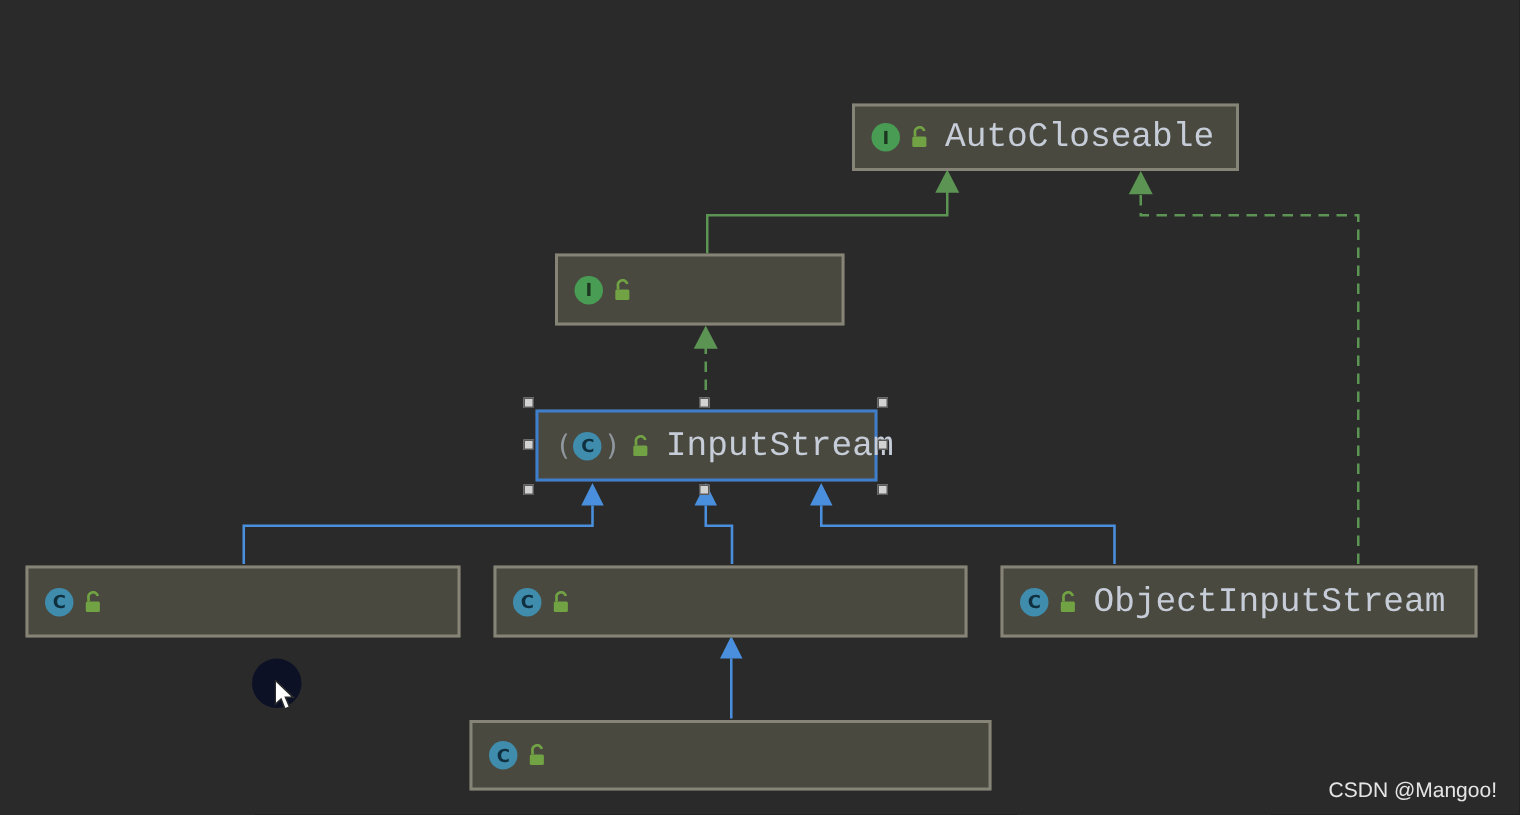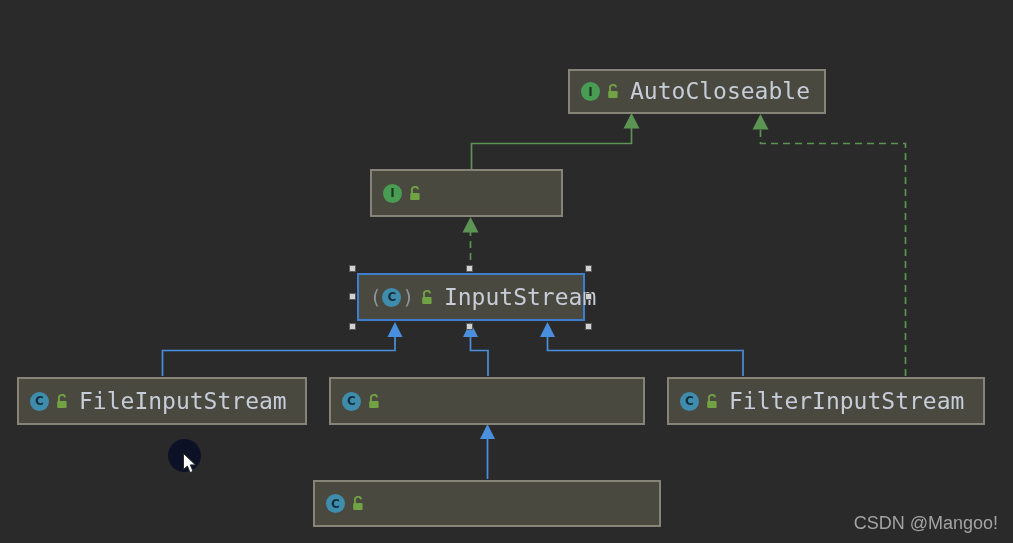--- a/index.html
+++ b/index.html
@@ -21,33 +21,33 @@
     width:19px; height:19px; border-radius:50%;
     display:flex; align-items:center; justify-content:center;
     font-size:12px; font-weight:bold; flex:none;
     font-family:"DejaVu Sans", sans-serif;
   }
   .icon.iface { background:#499c54; color:#1c3620; }
   .icon.cls   { background:#3f8cac; color:#10303f; }
   .abs { display:flex; align-items:center; gap:1px; }
   .paren { color:#8f969d; font-size:19px; line-height:19px; }
   .lock { flex:none; margin-right:2px; }
-  .label { line-height:1; }
+  .label { line-height:1;font-family:Liberation Mono, monospace; }
   .handle {
     position:absolute; z-index:4; width:7px; height:7px;
     background:#d2d2d2; border:1px solid #5a5a5a; box-sizing:border-box;
   }
   .click-dot {
     position:absolute; z-index:5; width:33px; height:33px;
     border-radius:50%; background:#0c1126;
   }
   .cursor { position:absolute; z-index:6; }
   .watermark {
     position:absolute; z-index:6; right:15px; bottom:9px;
-    color:#a3a3a3; font-family:"Liberation Sans", sans-serif; font-size:18px;
+    color:#e5e5e5; font-family:"Liberation Sans", sans-serif; font-size:14px;
   }
 </style>
 </head>
 <body>
 
 <div class="canvas">
 
   <svg class="edges" width="1013" height="543" viewBox="0 0 1013 543">
 
     <path d="M471.5,169 L471.5,143.5 L631.5,143.5 L631.5,128" fill="none" stroke="#5c9453" stroke-width="1.7"></path>
@@ -101,38 +101,37 @@
     </svg>
     <span class="label">InputStream</span>
   </div>
 
   <div class="node" style="left:17px; top:377px; width:290px; height:48px;">
     <span class="icon cls">C</span>
     <svg class="lock" width="14" height="15" viewBox="0 0 14 15">
       <path d="M3,7 L3,4.6 A3.1,3.1 0 0 1 9.2,3.4" fill="none" stroke="#71a243" stroke-width="1.8"></path>
       <rect x="1.2" y="7" width="9.4" height="7" rx="1" fill="#71a243"></rect>
     </svg>
-    <span class="label">FileInputStream</span>
   </div>
 
   <div class="node" style="left:329px; top:377px; width:316px; height:48px;">
     <span class="icon cls">C</span>
     <svg class="lock" width="14" height="15" viewBox="0 0 14 15">
       <path d="M3,7 L3,4.6 A3.1,3.1 0 0 1 9.2,3.4" fill="none" stroke="#71a243" stroke-width="1.8"></path>
       <rect x="1.2" y="7" width="9.4" height="7" rx="1" fill="#71a243"></rect>
     </svg>
   </div>
 
   <div class="node" style="left:667px; top:377px; width:318px; height:48px;">
     <span class="icon cls">C</span>
     <svg class="lock" width="14" height="15" viewBox="0 0 14 15">
       <path d="M3,7 L3,4.6 A3.1,3.1 0 0 1 9.2,3.4" fill="none" stroke="#71a243" stroke-width="1.8"></path>
       <rect x="1.2" y="7" width="9.4" height="7" rx="1" fill="#71a243"></rect>
     </svg>
-    <span class="label">FilterInputStream</span>
+    <span class="label">ObjectInputStream</span>
   </div>
 
   <div class="node" style="left:313px; top:480px; width:348px; height:47px;">
     <span class="icon cls">C</span>
     <svg class="lock" width="14" height="15" viewBox="0 0 14 15">
       <path d="M3,7 L3,4.6 A3.1,3.1 0 0 1 9.2,3.4" fill="none" stroke="#71a243" stroke-width="1.8"></path>
       <rect x="1.2" y="7" width="9.4" height="7" rx="1" fill="#71a243"></rect>
     </svg>
   </div>
 

